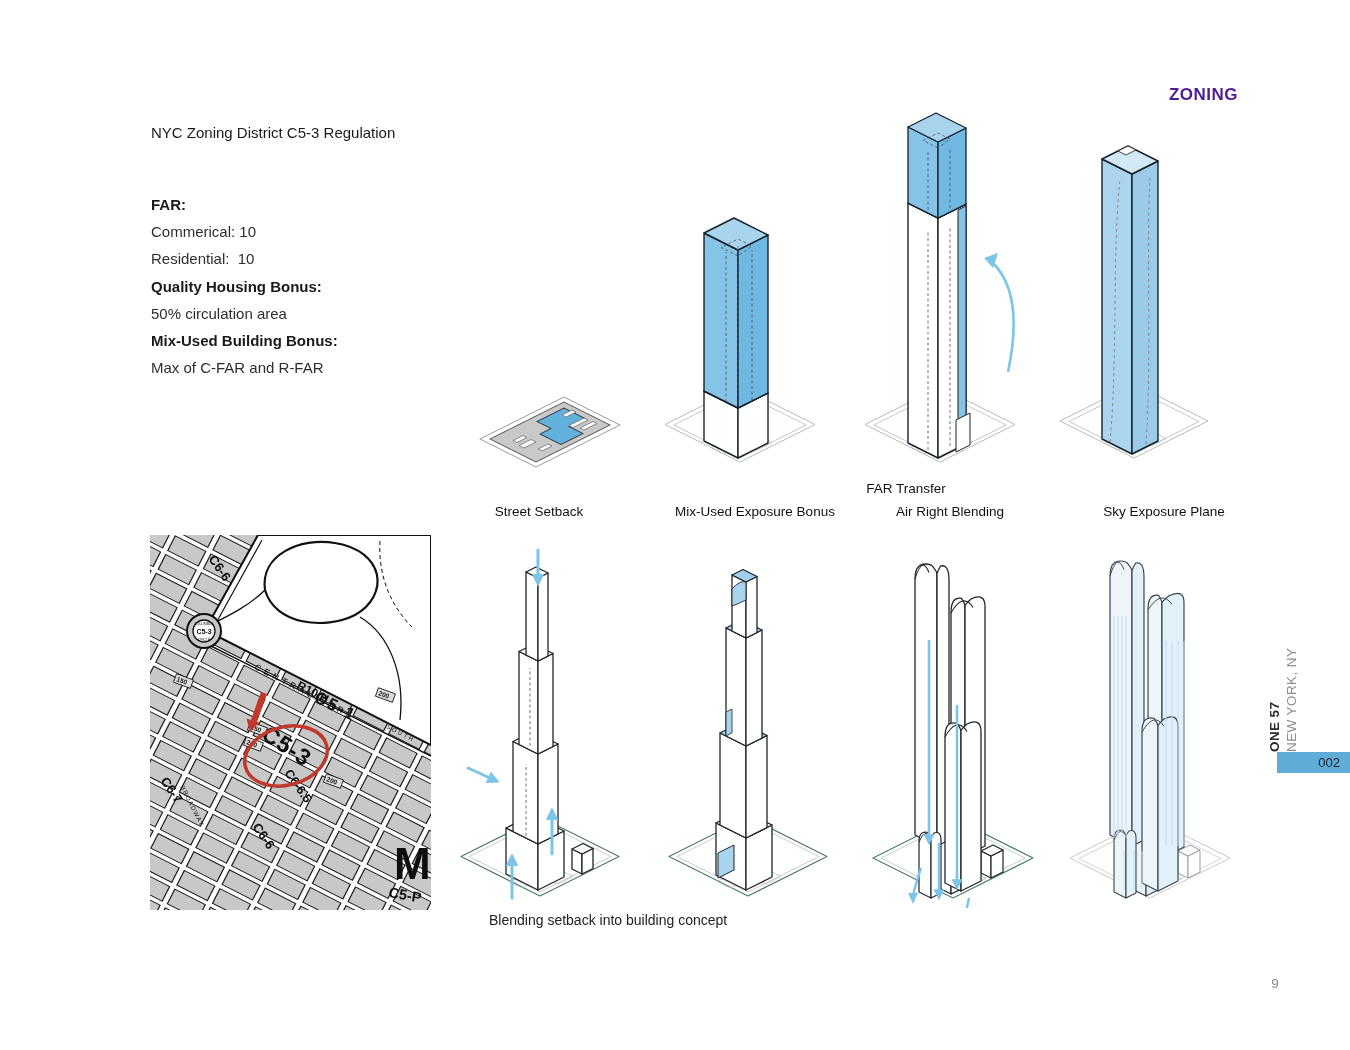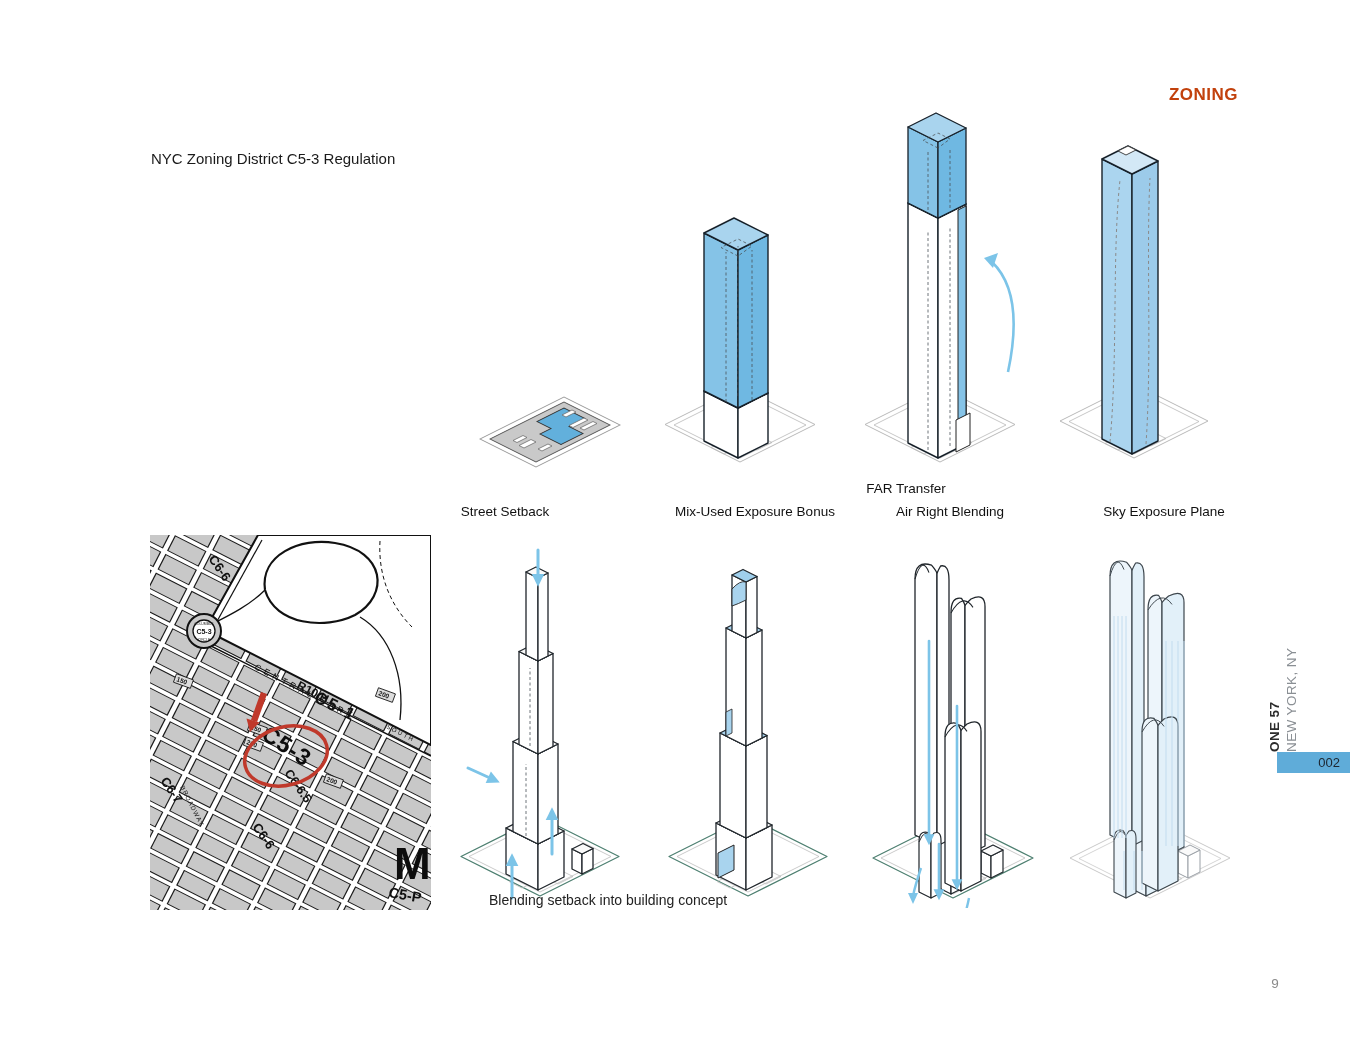--- a/index.html
+++ b/index.html
@@ -1,42 +1,51 @@
 <!DOCTYPE html>
 <html><head>
 <meta charset="utf-8">
 <style>
   html,body{margin:0;padding:0;background:#e8e8e8;}
   .page{position:relative;width:1350px;height:1050px;background:#ffffff;overflow:hidden;
         font-family:"Liberation Sans",sans-serif;color:#1a1a1a;margin:0 auto;}
   .abs{position:absolute;}
-  .zoning-title{left:1110px;top:85px;width:128px;text-align:right;font-size:17px;font-weight:700;letter-spacing:0.5px;color:#c2410c;}
-  .reg-title{left:151px;top:150px;font-size:15px;color:#1a1a1a;}
+  .zoning-title{left:1110px;top:85px;width:128px;text-align:right;font-size:17px;font-weight:700;letter-spacing:0.5px;color:#4c1d95;}
+  .reg-title{left:151px;top:124px;font-size:15px;color:#1a1a1a;}
   .reg-lines{left:151px;top:191px;font-size:15px;color:#2e2e2e;}
   .reg-lines div{line-height:27.2px;white-space:pre-wrap;}
   .reg-lines div.b{font-weight:700;color:#1a1a1a;}
   .diag-label{font-size:13.5px;color:#111;text-align:center;}
-  .caption{left:489px;top:892px;font-size:14px;color:#222;}
+  .caption{left:489px;top:912px;font-size:14px;color:#222;}
   .sidebar{left:1266px;top:626px;height:126px;display:flex;flex-direction:row;align-items:flex-start;}
   .vtxt{writing-mode:vertical-rl;transform:rotate(180deg);height:126px;font-size:13.5px;letter-spacing:0.4px;line-height:17px;}
   .vtxt.name{font-weight:700;color:#2b2b2b;}
   .vtxt.loc{color:#8a8f94;}
   .badge{left:1277px;top:752px;width:73px;height:21px;line-height:21px;text-align:right;
          padding-right:10px;box-sizing:border-box;font-size:13px;color:#1d2630;padding-left:12px;}
   .pagenum{left:1260px;top:976px;width:30px;text-align:center;font-size:13.5px;color:#8a8a8a;}
   svg{display:block;}
 </style>
 </head>
 <body>
 
 <div class="page">
 
   <div class="abs zoning-title">ZONING</div>
 
   <div class="abs reg-title">NYC Zoning District C5-3 Regulation</div>
+  <div class="abs reg-lines">
+    <div class="b">FAR:</div>
+    <div>Commerical: 10</div>
+    <div>Residential:  10</div>
+    <div class="b">Quality Housing Bonus:</div>
+    <div>50% circulation area</div>
+    <div class="b">Mix-Used Building Bonus:</div>
+    <div>Max of C-FAR and R-FAR</div>
+  </div>
 
   <svg id="d1" class="abs" style="left:450px;top:368px" width="174" height="102">
       <g transform="matrix(1,-0.5,-1,-0.5,86,94)">
         <rect x="-5" y="-5" width="84" height="56" fill="#fff" stroke="#9a9a9a" stroke-width="1"></rect>
         <rect x="0" y="0" width="74" height="46" fill="#c9c9c9" stroke="#555" stroke-width="1"></rect>
         <path d="M30,5 h22 v14 h16 v21 h-27 v-14 h-11 Z" fill="#62B0DC" stroke="#333" stroke-width="1"></path>
         <rect x="8" y="20" width="12" height="5" fill="#fff" stroke="#666" stroke-width="0.6"></rect>
         <rect x="10" y="29" width="10" height="4" fill="#fff" stroke="#666" stroke-width="0.6"></rect>
         <rect x="56" y="8" width="13" height="4" fill="#fff" stroke="#666" stroke-width="0.6"></rect>
         <rect x="53" y="16" width="15" height="4" fill="#fff" stroke="#666" stroke-width="0.6"></rect>
@@ -90,21 +99,21 @@
       <polygon points="93,332 108,324.5 93,317 78,324.5" fill="none" stroke="#b9b9b9" stroke-width="0.8" stroke-linejoin="round"></polygon>
       <polygon points="82,318 91,313.5 82,309 73,313.5" fill="none" stroke="#b9b9b9" stroke-width="0.8" stroke-linejoin="round"></polygon>
       <polygon points="74,340 44,325 44,45 74,60" fill="#ABD5EF" stroke="#17212a" stroke-width="1.4" stroke-linejoin="round"></polygon>
       <polygon points="74,340 100,327 100,47 74,60" fill="#9CCBEA" stroke="#17212a" stroke-width="1.4" stroke-linejoin="round"></polygon>
       <polygon points="74,60 44,45 70,32 100,47" fill="#D3E8F6" stroke="#17212a" stroke-width="1.4" stroke-linejoin="round"></polygon>
       <polygon points="70,32 78,36 68,41 60,37" fill="#fff" stroke="#333" stroke-width="0.9" stroke-linejoin="round"></polygon>
       <path d="M52,328 C60,240 54,140 62,66" fill="none" stroke="#8a8a8a" stroke-width="1" stroke-dasharray="3,3"></path>
       <path d="M88,330 C94,240 88,140 92,64" fill="none" stroke="#8a8a8a" stroke-width="1" stroke-dasharray="3,3"></path>
     </svg>
 
-  <div class="abs diag-label" style="left:424px;top:504px;width:162px">Street Setback</div>
+  <div class="abs diag-label" style="left:458px;top:504px;width:162px">Street Setback</div>
   <div class="abs diag-label" style="left:674px;top:504px;width:162px">Mix-Used Exposure Bonus</div>
   <div class="abs diag-label" style="left:823px;top:481px;width:166px">FAR Transfer</div>
   <div class="abs diag-label" style="left:867px;top:504px;width:166px">Air Right Blending</div>
   <div class="abs diag-label" style="left:1083px;top:504px;width:162px">Sky Exposure Plane</div>
 
   <svg id="map" class="abs" style="left:150px;top:535px" width="281" height="375" viewBox="0 0 281 375">
     <defs>
       <clipPath id="cityClip">
           <polygon points="0,0 108,0 55,95 281,210 281,375 0,375"></polygon>
         </clipPath>

